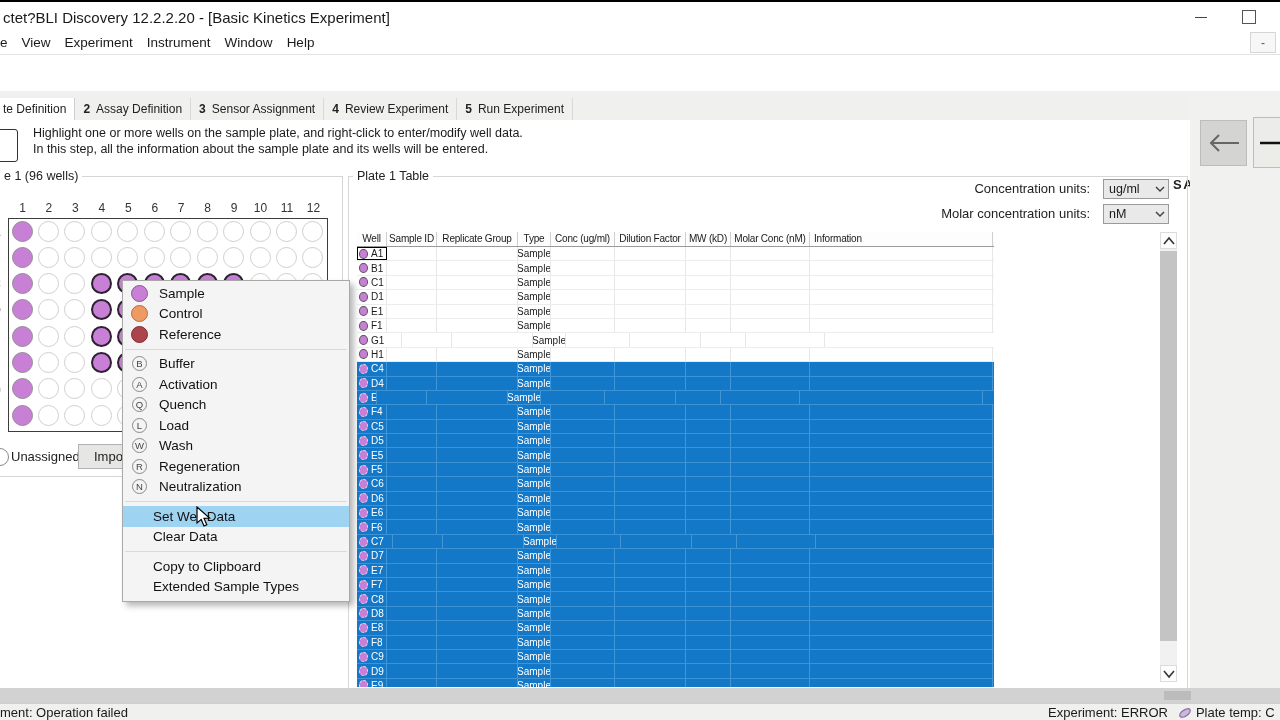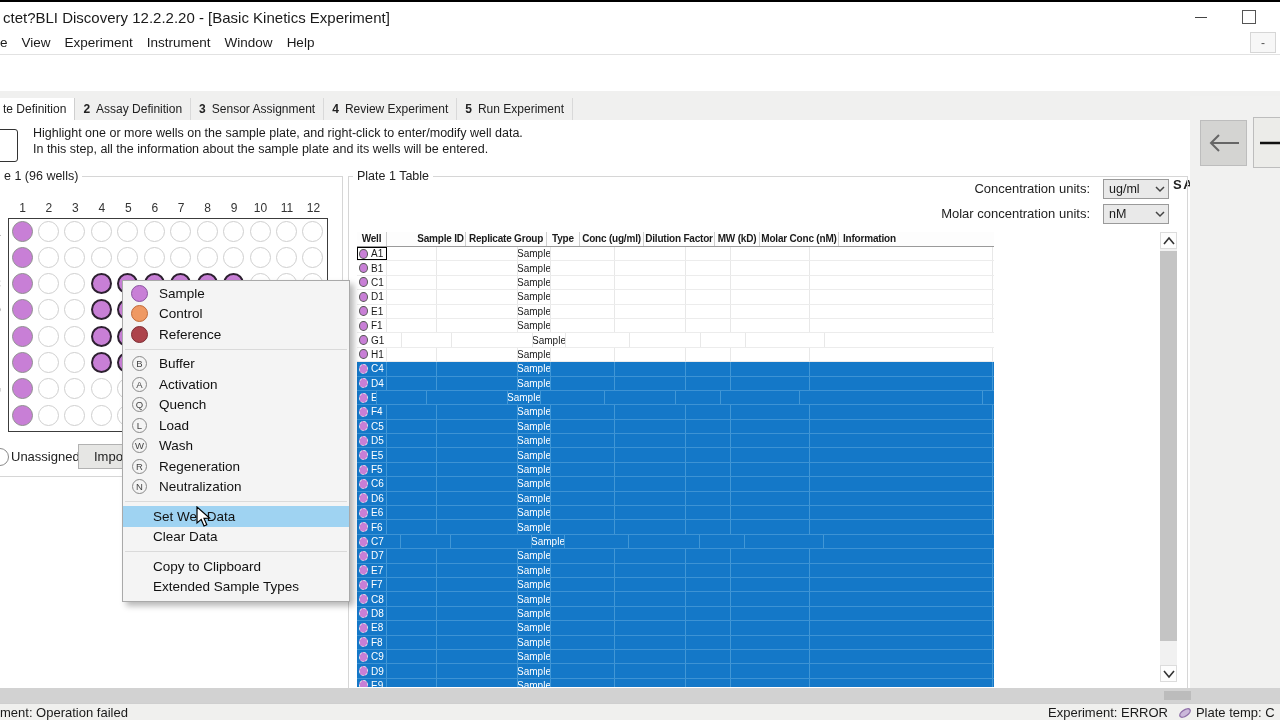--- a/index.html
+++ b/index.html
@@ -65,21 +65,21 @@
   .cm-text{white-space:nowrap;}
   .cm-item.no-icon{padding-left:30px;}
   
   .units-label{position:absolute;font-size:13px;color:#222;text-align:right;width:190px;}
   .combo{position:absolute;width:66px;height:20px;background:#e9e9e9;border:1px solid #9a9a9a;box-sizing:border-box;
          font-size:12.5px;display:flex;align-items:center;padding-left:5px;}
   .combo svg{position:absolute;right:3px;top:6px;}
   
   .table-wrap{position:absolute;left:357px;top:232px;width:637px;height:455px;overflow:hidden;background:#fff;}
   .thead{display:flex;height:15px;border-bottom:1px solid #9a9a9a;background:#fdfdfd;box-sizing:border-box;}
-  .th{font-size:10px;font-weight:bold;letter-spacing:-0.2px;white-space:nowrap;overflow:hidden;text-align:center;
+  .th{font-size:10px;font-weight:normal;letter-spacing:-0.2px;white-space:nowrap;overflow:hidden;text-align:center;
       border-right:1px solid #cfcfcf;box-sizing:border-box;line-height:14px;flex:0 0 auto;}
   .th.last{text-align:left;padding-left:4px;}
   .tr{display:flex;height:14.4px;box-sizing:border-box;border-bottom:1px solid #ececec;background:#fff;color:#1a1a1a;}
   .tr.sel{background:#1478c8;color:#fff;border-bottom:1px solid #3d93d4;}
   .td{font-size:10px;white-space:nowrap;overflow:hidden;border-right:1px solid #e8e8e8;box-sizing:border-box;
       display:flex;align-items:center;flex:0 0 auto;}
   .tr.sel .td{border-right-color:#4197d6;}
   .td.c-type{justify-content:center;}
   .well-dot{width:9px;height:10px;border-radius:50%;background:#c87fd6;border:1px solid #555;box-sizing:border-box;margin:0 3px 0 2px;flex:0 0 auto;}
   .tr.sel .well-dot{border:1px dashed #e9e9e9;}
@@ -347,21 +347,21 @@
   <div class="combo" style="left:1103px;top:204px;">
     <span>nM</span>
     <svg width="10" height="7">
         <polyline points="1,1 5,5 9,1" fill="none" stroke="#444" stroke-width="1.5"></polyline>
       </svg>
   </div>
 
   <div class="table-wrap">
     <div class="thead" id="thead">
         <div class="th" style="width: 30px;">Well</div>
-        <div class="th" style="width: 50px; margin-left: 29px;">Sample ID</div>
+        <div class="th" style="width: 50px;">Sample ID</div>
         <div class="th" style="width: 81px;">Replicate Group</div>
         <div class="th" style="width: 33px;">Type</div>
         <div class="th" style="width: 64px;">Conc (ug/ml)</div>
         <div class="th" style="width: 71px;">Dilution Factor</div>
         <div class="th" style="width: 45px;">MW (kD)</div>
         <div class="th" style="width: 79px;">Molar Conc (nM)</div>
         <div class="th last" style="width: 183px;">Information</div>
       </div>
     <div id="tbody">
         <div class="tr first">
@@ -638,21 +638,21 @@
           <div class="td" style="width: 50px;"></div>
           <div class="td" style="width: 81px;"></div>
           <div class="td c-type" style="width: 33px;">Sample</div>
           <div class="td" style="width: 64px;"></div>
           <div class="td" style="width: 71px;"></div>
           <div class="td" style="width: 45px;"></div>
           <div class="td" style="width: 79px;"></div>
           <div class="td" style="width: 183px;"></div>
         </div>
         <div class="tr sel">
-          <div class="td c-well" style="width: 44px;">
+          <div class="td c-well" style="width: 36px;">
             <span class="well-dot"></span>
             <span>C7</span>
           </div>
           <div class="td" style="width: 50px;"></div>
           <div class="td" style="width: 81px;"></div>
           <div class="td c-type" style="width: 33px;">Sample</div>
           <div class="td" style="width: 64px;"></div>
           <div class="td" style="width: 71px;"></div>
           <div class="td" style="width: 45px;"></div>
           <div class="td" style="width: 79px;"></div>

